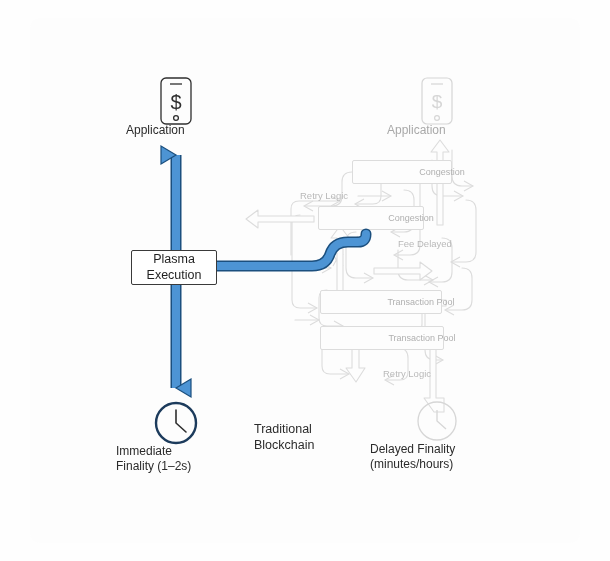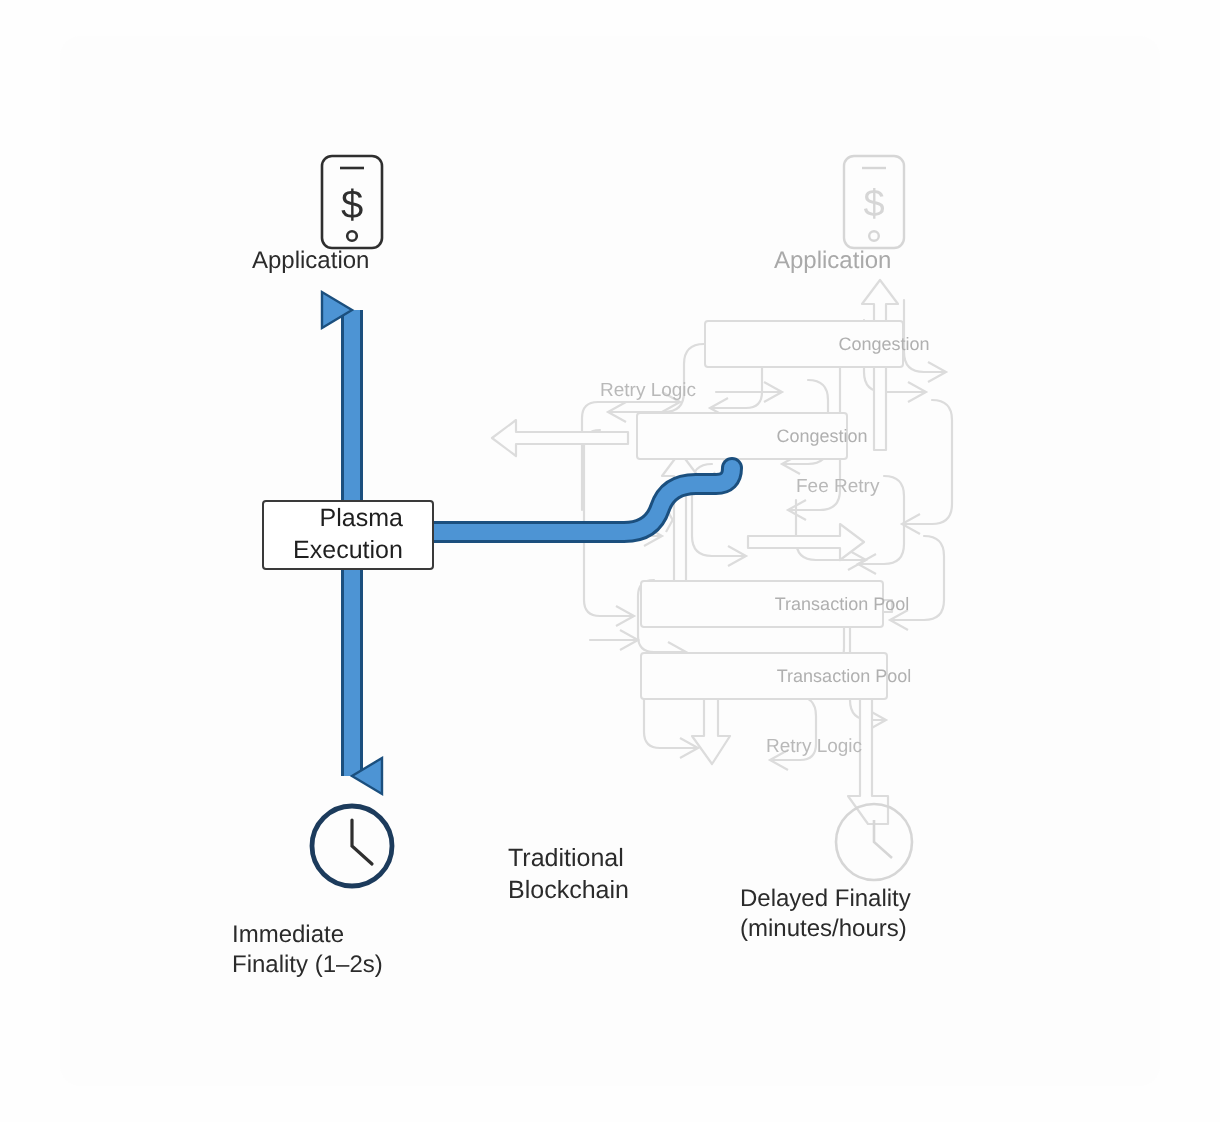--- a/index.html
+++ b/index.html
@@ -14,21 +14,21 @@
   .lbl-gray{color:#b9b9b9;}
   .lbl-gray2{color:#a9a9a9;}
   .t13{font-size:12.5px;}
   .t12{font-size:12px;}
   .t10{font-size:9.5px;}
   .boxlbl{position:absolute;font-size:9px;color:#b0b0b0;text-align:center;
           width:100%;top:50%;transform:translateY(-50%);}
   .mazebox{position:absolute;background:#fdfdfd;border:1px solid #dcdcdc;border-radius:2px;padding-left:40px;}
   .execbox{position:absolute;background:#ffffff;border:1.6px solid #3a3a3a;
            border-radius:2px;display:flex;align-items:center;justify-content:center;}
-  .execbox span{font-size:12.5px;color:#1f1f1f;text-align:right;line-height:1.25;
+  .execbox span{font-size:12.5px;color:#1f1f1f;text-align:center;line-height:1.25;
                 white-space:pre-line;}
 </style>
 </head>
 <body>
 
 <div id="canvas">
   <div id="panel"></div>
 
   <svg class="layer" viewBox="0 0 610 561">
     <defs>
@@ -94,21 +94,21 @@
     <div class="boxlbl">Congestion</div>
   </div>
   <div class="mazebox" style="left:320px;top:290px;width:80px;height:22px;">
     <div class="boxlbl">Transaction Pool</div>
   </div>
   <div class="mazebox" style="left:320px;top:326px;width:82px;height:22px;">
     <div class="boxlbl">Transaction Pool</div>
   </div>
 
   <div class="lbl lbl-gray t10" style="left:300px;top:190px;width:70px;">Retry Logic</div>
-  <div class="lbl lbl-gray t10" style="left:398px;top:238px;width:70px;">Fee Retry</div>
+  <div class="lbl lbl-gray t10" style="left:398px;top:238px;width:70px;">Fee Delayed</div>
   <div class="lbl lbl-gray t10" style="left:383px;top:368px;width:70px;">Retry Logic</div>
 
   <svg class="layer" viewBox="0 0 610 561">
     <defs>
       <marker id="btip" markerWidth="22" markerHeight="20" refX="11" refY="17" orient="auto" markerUnits="userSpaceOnUse">
         <path d="M2,2 L11,17 L20,2 Z" fill="#4d94d4" stroke="#1b4f7e" stroke-width="1.2"></path>
       </marker>
       <marker id="btipup" markerWidth="22" markerHeight="20" refX="11" refY="17" orient="auto" markerUnits="userSpaceOnUse">
         <path d="M2,2 L11,17 L20,2 Z" fill="#4d94d4" stroke="#1b4f7e" stroke-width="1.2"></path>
       </marker>
@@ -142,21 +142,21 @@
     </g>
   </svg>
 
   <div class="lbl lbl-dark t12" style="left:126px;top:123px;width:100px;">Application</div>
 
   <div class="execbox" style="left:131px;top:250px;width:84px;height:33px;">
     <span>Plasma
 Execution</span>
   </div>
 
-  <div class="lbl lbl-dark t12" style="left:116px;top:460px;width:120px;">Immediate
+  <div class="lbl lbl-dark t12" style="left:116px;top:444px;width:120px;">Immediate
 Finality (1–2s)</div>
 
   <div class="lbl lbl-gray2 t12" style="left:387px;top:123px;width:100px;">Application</div>
 
   <div class="lbl lbl-dark t13" style="left:254px;top:422px;width:120px;">Traditional
 Blockchain</div>
 
   <div class="lbl lbl-dark t12" style="left:370px;top:442px;width:134px;">Delayed Finality
 (minutes/hours)</div>
 </div>

